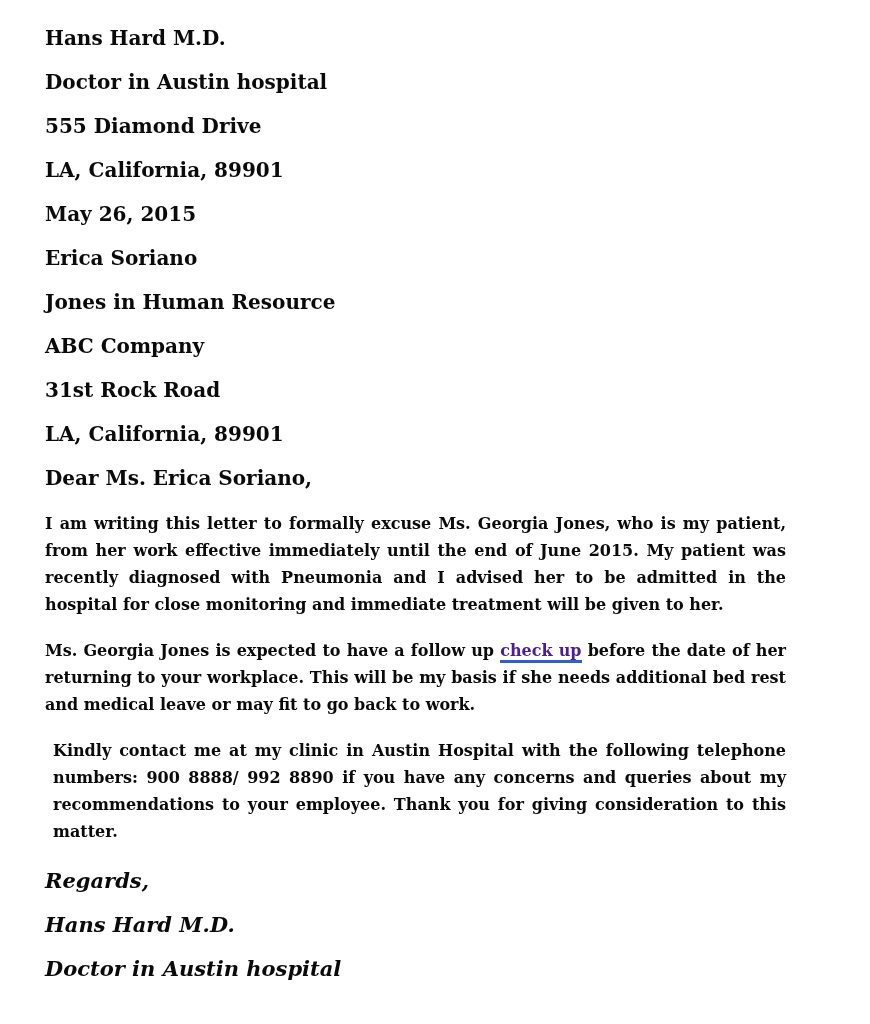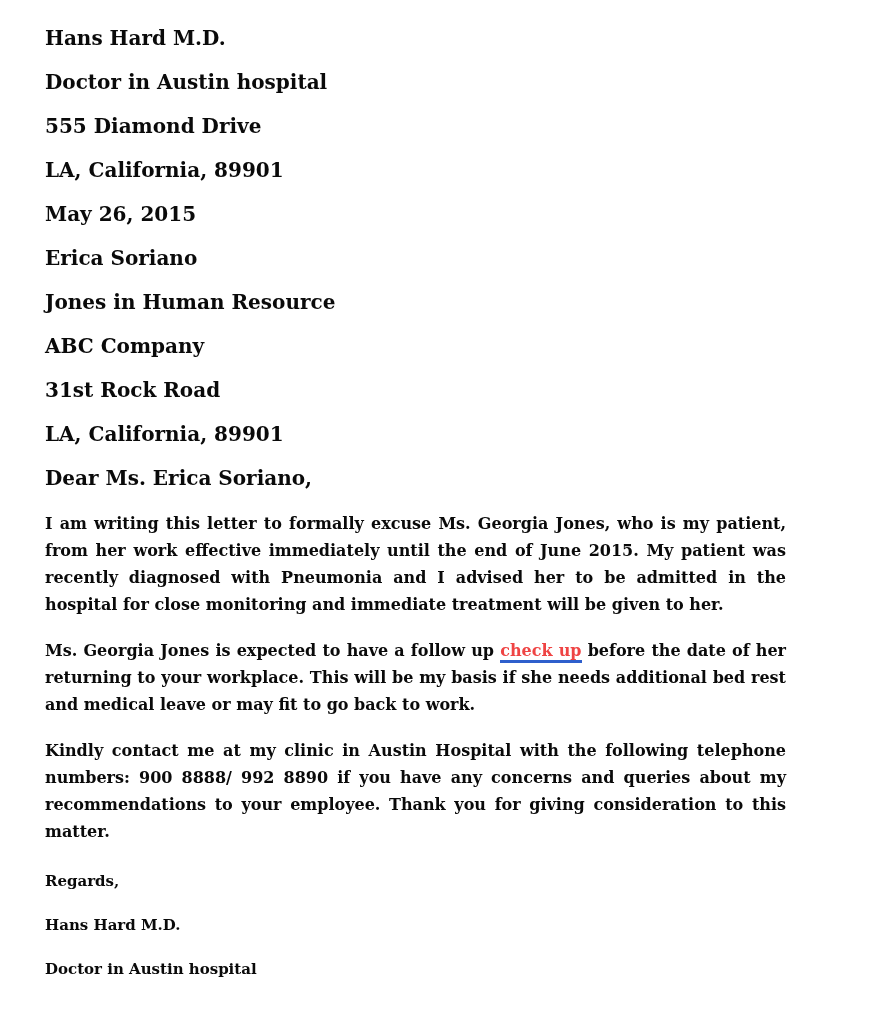--- a/index.html
+++ b/index.html
@@ -27,32 +27,34 @@
     white-space: nowrap;
   }
   .body-para {
     margin: 0 0 19px 0;
     font-size: 16px;
     line-height: 27px;
     text-align: justify;
   }
   .body-para.last {
     margin-bottom: 24px;
+    margin-left: 8px;
   }
   .doc-link {
-    color: #ef4444;
+    color: #4c1d95;
     text-decoration: none;
     border-bottom: 3px solid #2e5fcc;
     cursor: pointer;
   }
   .closing-line {
     margin: 0 0 20px 0;
-    font-size: 15px;
+    font-size: 21px;
     line-height: 24px;
     white-space: nowrap;
+    font-style: italic;
   }
 </style>
 </head>
 <body>
 
 <div class="page">
 
   <p class="hdr-line">Hans Hard M.D.</p>
   <p class="hdr-line">Doctor in Austin hospital</p>
   <p class="hdr-line">555 Diamond Drive</p>

